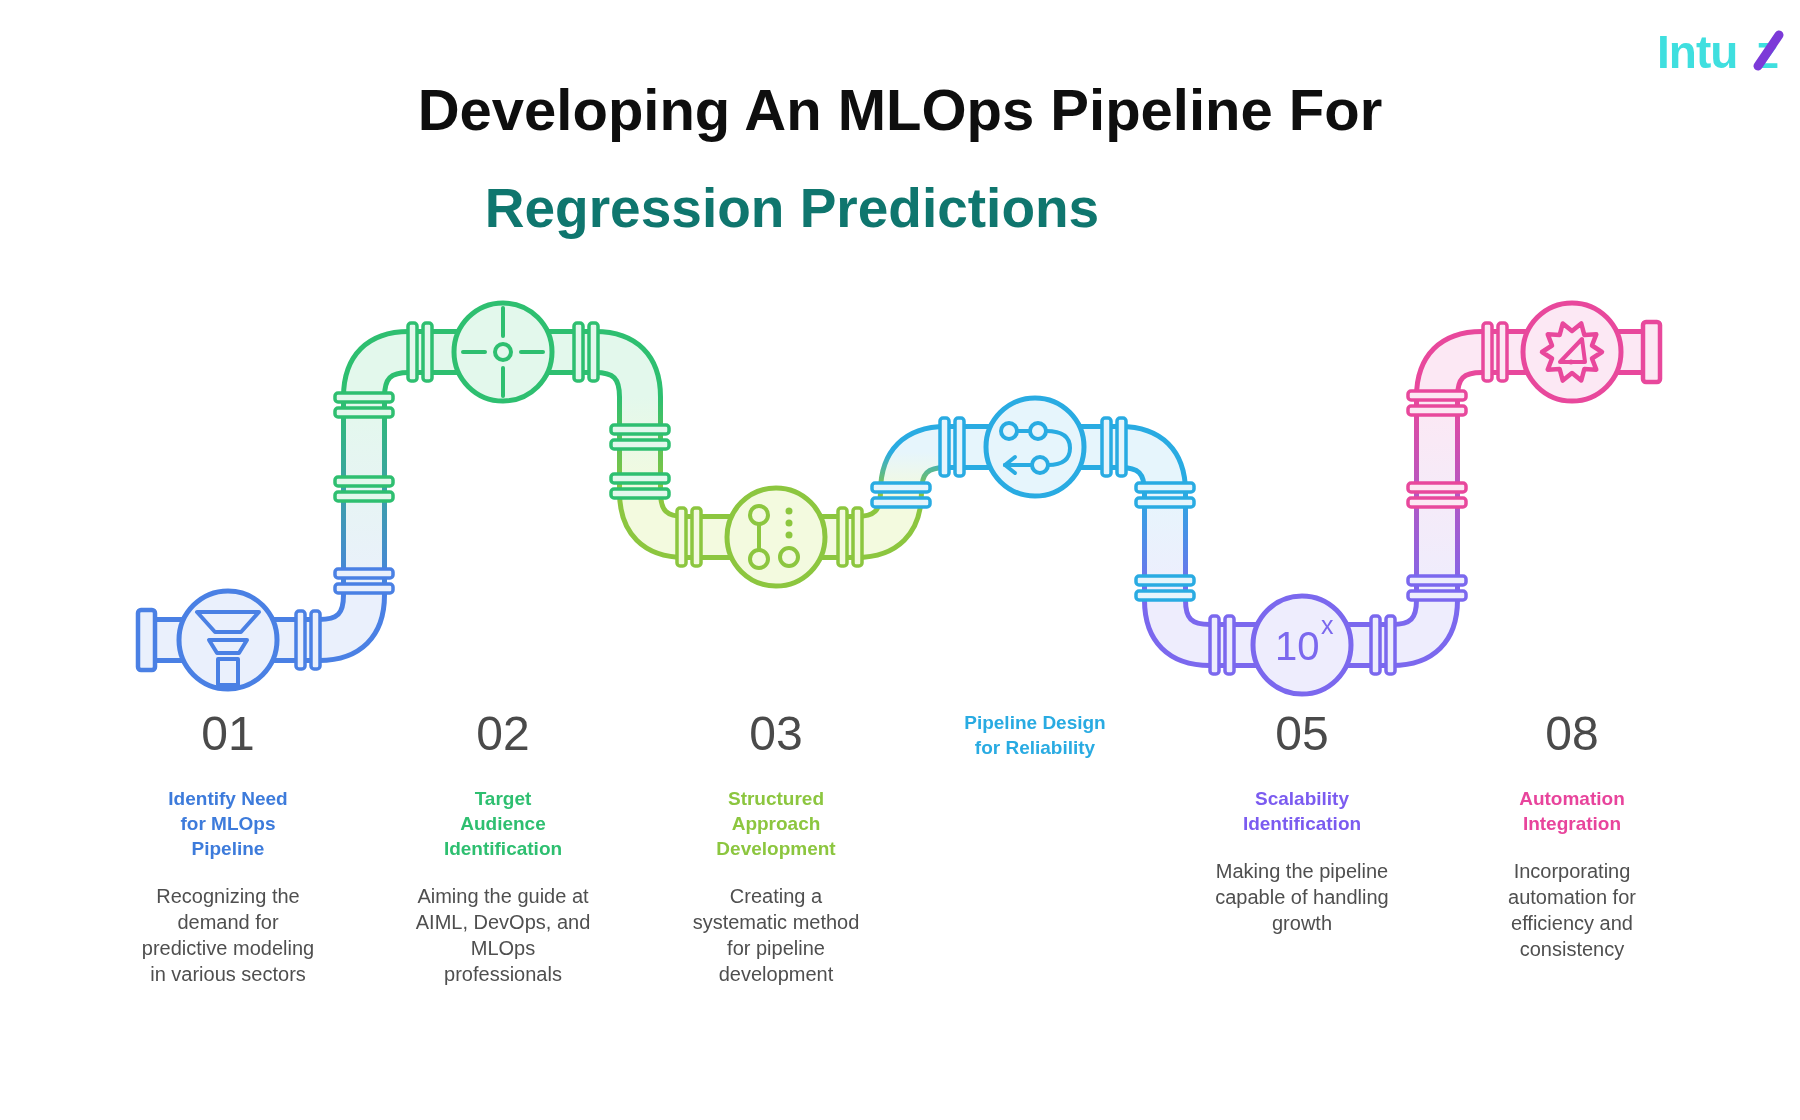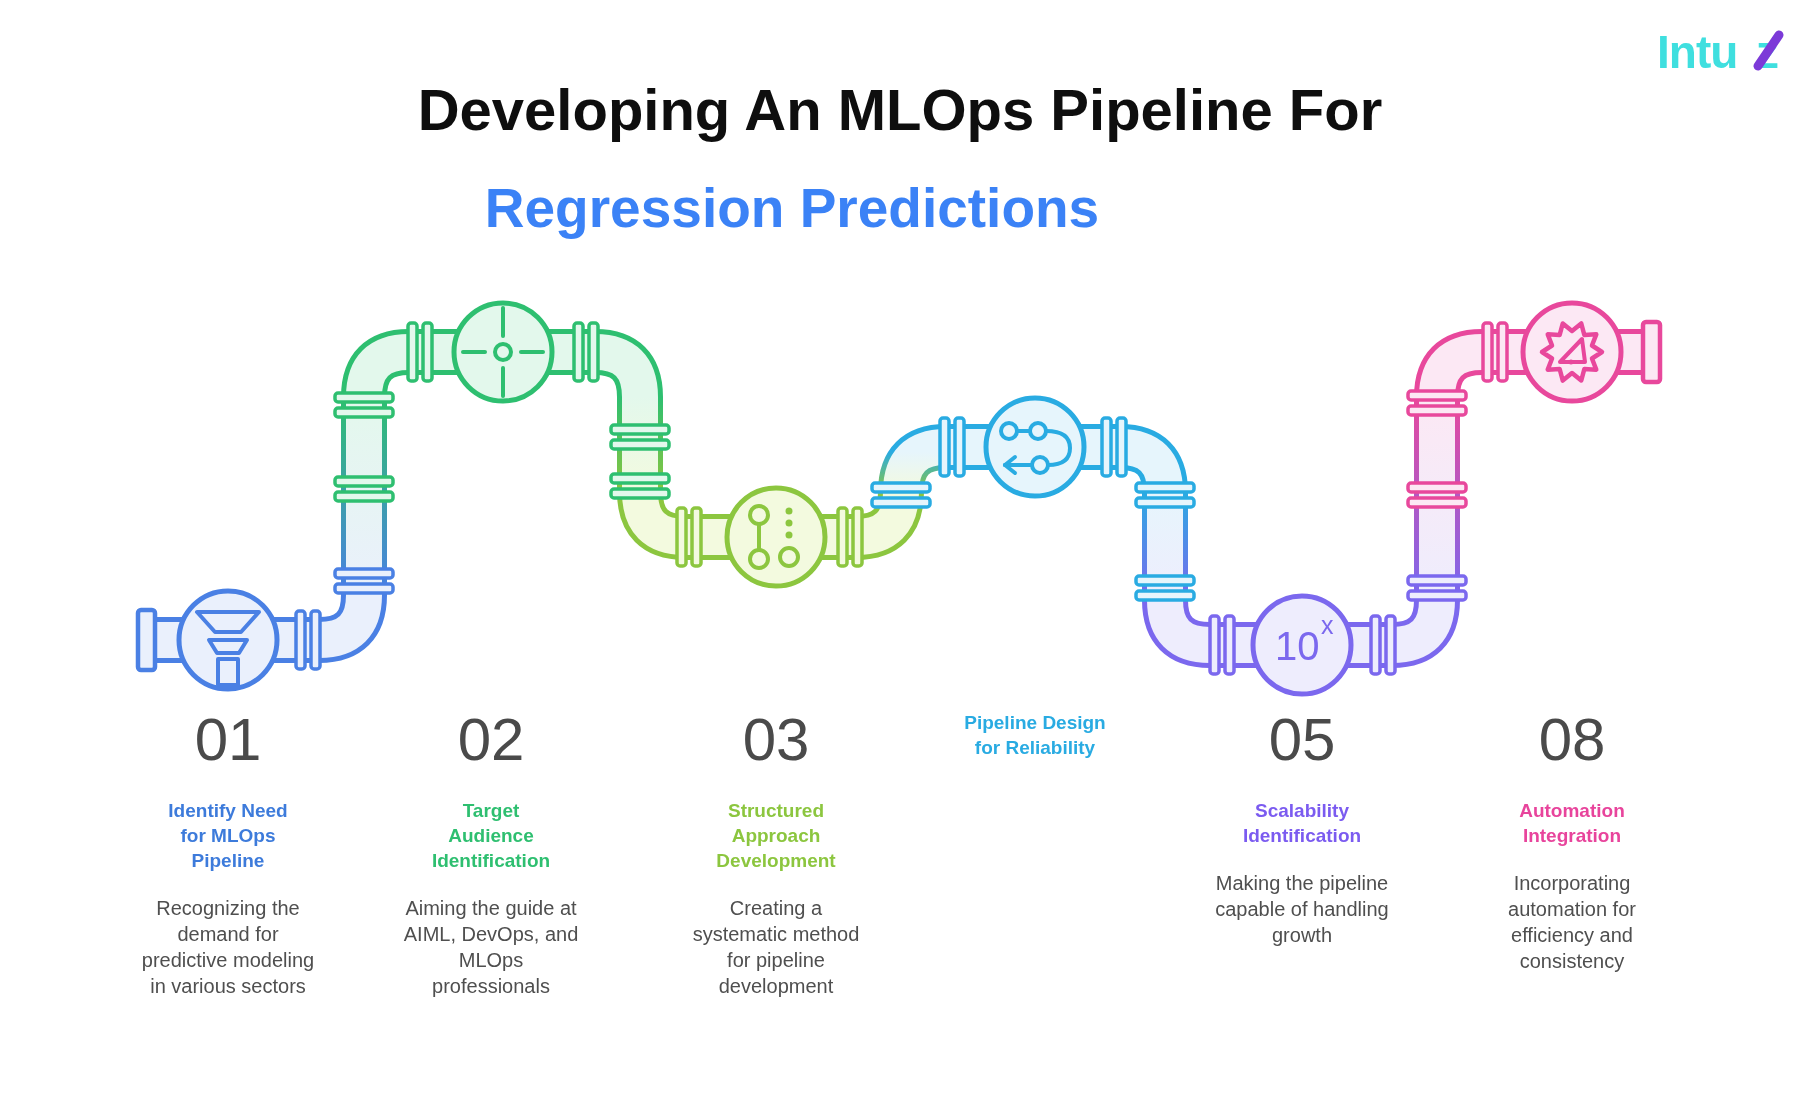--- a/index.html
+++ b/index.html
@@ -1,25 +1,25 @@
 <!DOCTYPE html>
 <html><head>
 <meta charset="utf-8">
 <style>
   html,body{margin:0;padding:0;background:#ffffff;}
   .page{position:relative;width:1800px;height:1120px;background:#ffffff;overflow:hidden;
         font-family:"Liberation Sans", sans-serif;}
   .main-title{position:absolute;top:76px;left:0;width:1800px;text-align:center;
         font-size:58px;font-weight:700;color:#0E0E0E;letter-spacing:0px;}
   .sub-title{position:absolute;top:176px;left:0;width:1584px;text-align:center;
-        font-size:55px;font-weight:700;color:#3b82f6;}
+        font-size:55px;font-weight:700;color:#0f766e;}
   .logo{position:absolute;top:22px;left:1655px;width:135px;height:60px;}
   .pipeline{position:absolute;top:0;left:0;}
   .step{position:absolute;top:710px;width:260px;text-align:center;}
-  .step .num{font-size:60px;font-weight:400;color:#4A4A4A;margin:0 0 28px 0;line-height:1;}
+  .step .num{font-size:48px;font-weight:400;color:#4A4A4A;margin:0 0 28px 0;line-height:1;}
   .step .title{font-size:19px;font-weight:700;line-height:1.32;white-space:pre-line;margin:0 0 22px 0;}
   .step .desc{font-size:20px;font-weight:400;color:#4F4F4F;line-height:1.3;white-space:pre-line;}
   .t1{color:#3D7BDB;} .t2{color:#2EBF70;} .t3{color:#8CC63F;}
   .t4{color:#29ABE2;} .t5{color:#7B5BF0;} .t6{color:#E8449C;}
 </style>
 </head>
 <body>
 
 <div class="page">
 
@@ -251,21 +251,21 @@
   <div class="step" style="left:98px">
     <div class="num">01</div>
     <div class="title t1">Identify Need
 for MLOps
 Pipeline</div>
     <div class="desc">Recognizing the
 demand for
 predictive modeling
 in various sectors</div>
   </div>
-  <div class="step" style="left:361px">
+  <div class="step" style="left:373px">
     <div class="num">02</div>
     <div class="title t2">Target
 Audience
 Identification</div>
     <div class="desc">Aiming the guide at
 AIML, DevOps, and
 MLOps
 professionals</div>
   </div>
   <div class="step" style="left:646px">

